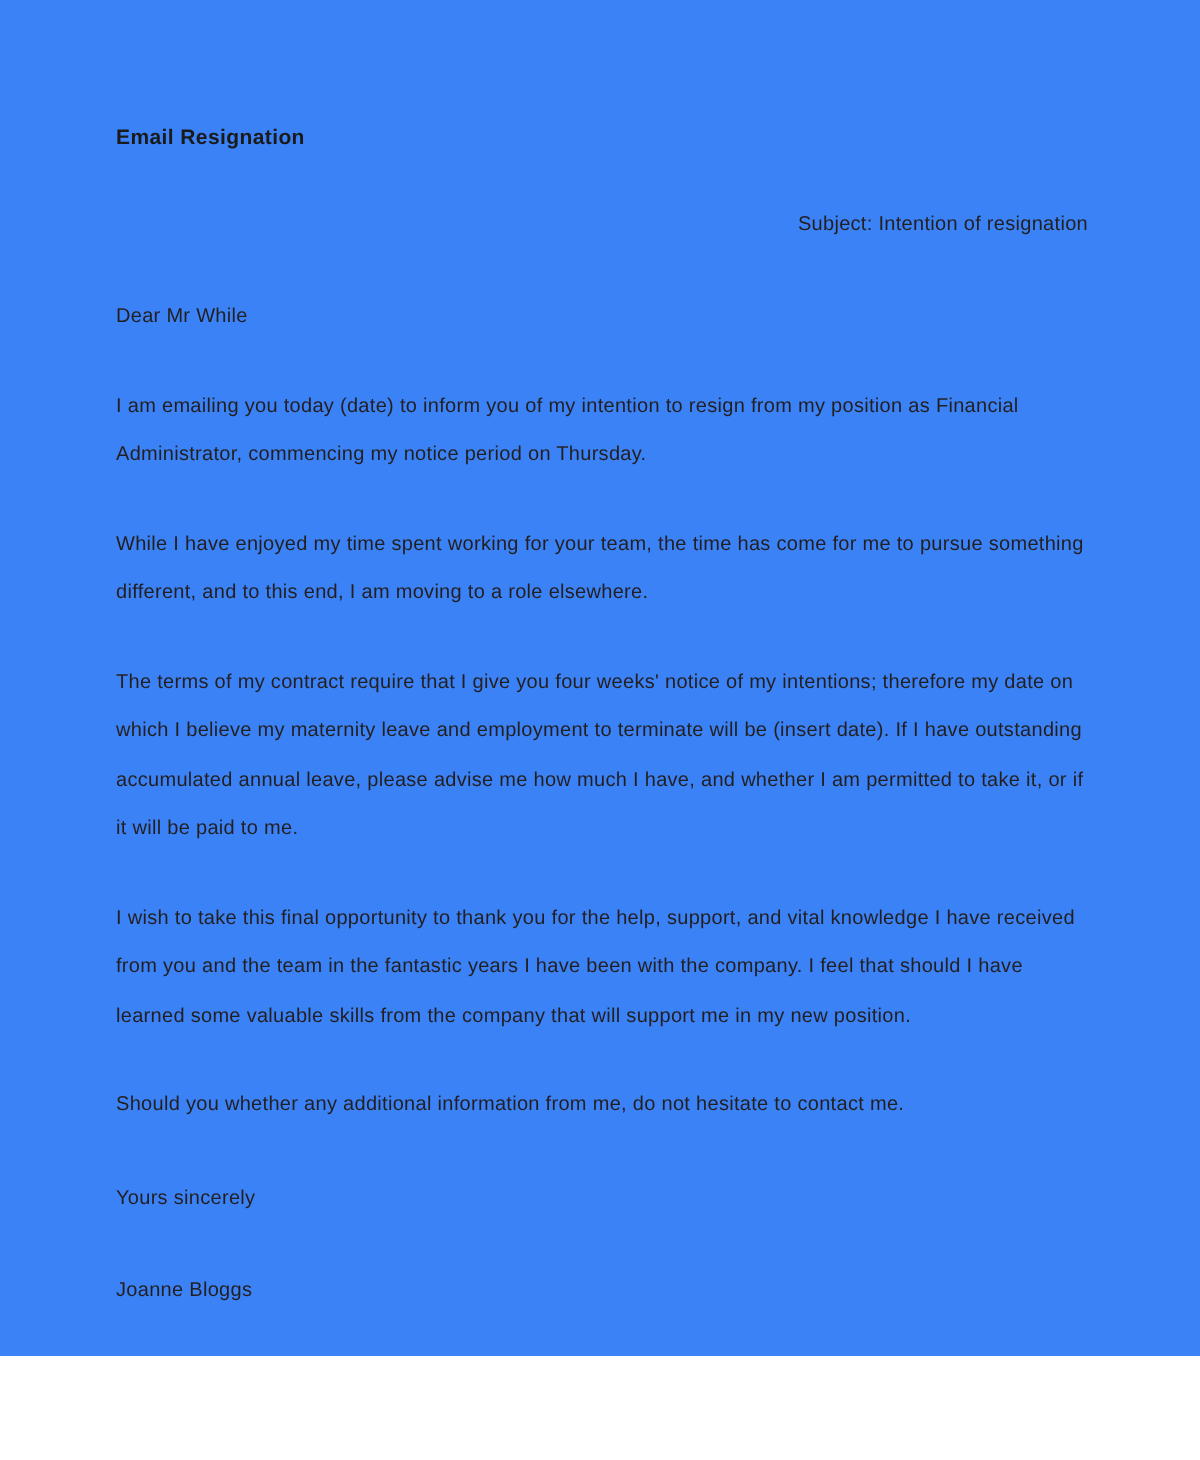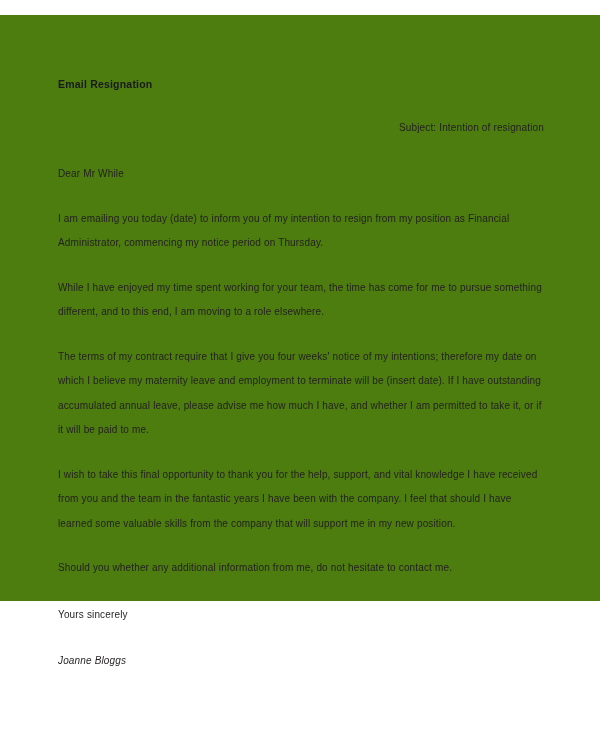--- a/index.html
+++ b/index.html
@@ -10,24 +10,23 @@
     width: 600px;
     height: 730px;
     background: #ffffff;
     font-family: "Liberation Sans", sans-serif;
     color: #231f20;
     overflow: hidden;
   }
   .page {
     position: relative;
     width: 600px;
-    height: 586px;
-    background: #4d7c0f;
+    height: 678px;
+    background: #3b82f6;
     box-sizing: border-box;
-    margin-top: 15px;
   }
   .doc-body {
     position: absolute;
     left: 58px;
     top: 62px;
     width: 486px;
   }
   .doc-title {
     font-size: 10.5px;
     font-weight: bold;
@@ -49,21 +48,20 @@
     text-align: right;
   }
   .para.salutation {
     margin-bottom: 20px;
   }
   .para.signoff {
     margin-bottom: 22px;
   }
   .para.signature {
     margin-bottom: 0;
-    font-style: italic;
   }
 </style>
 </head>
 <body>
 
 <div class="page">
   <div class="doc-body">
 
     <h1 class="doc-title">Email Resignation</h1>
 

